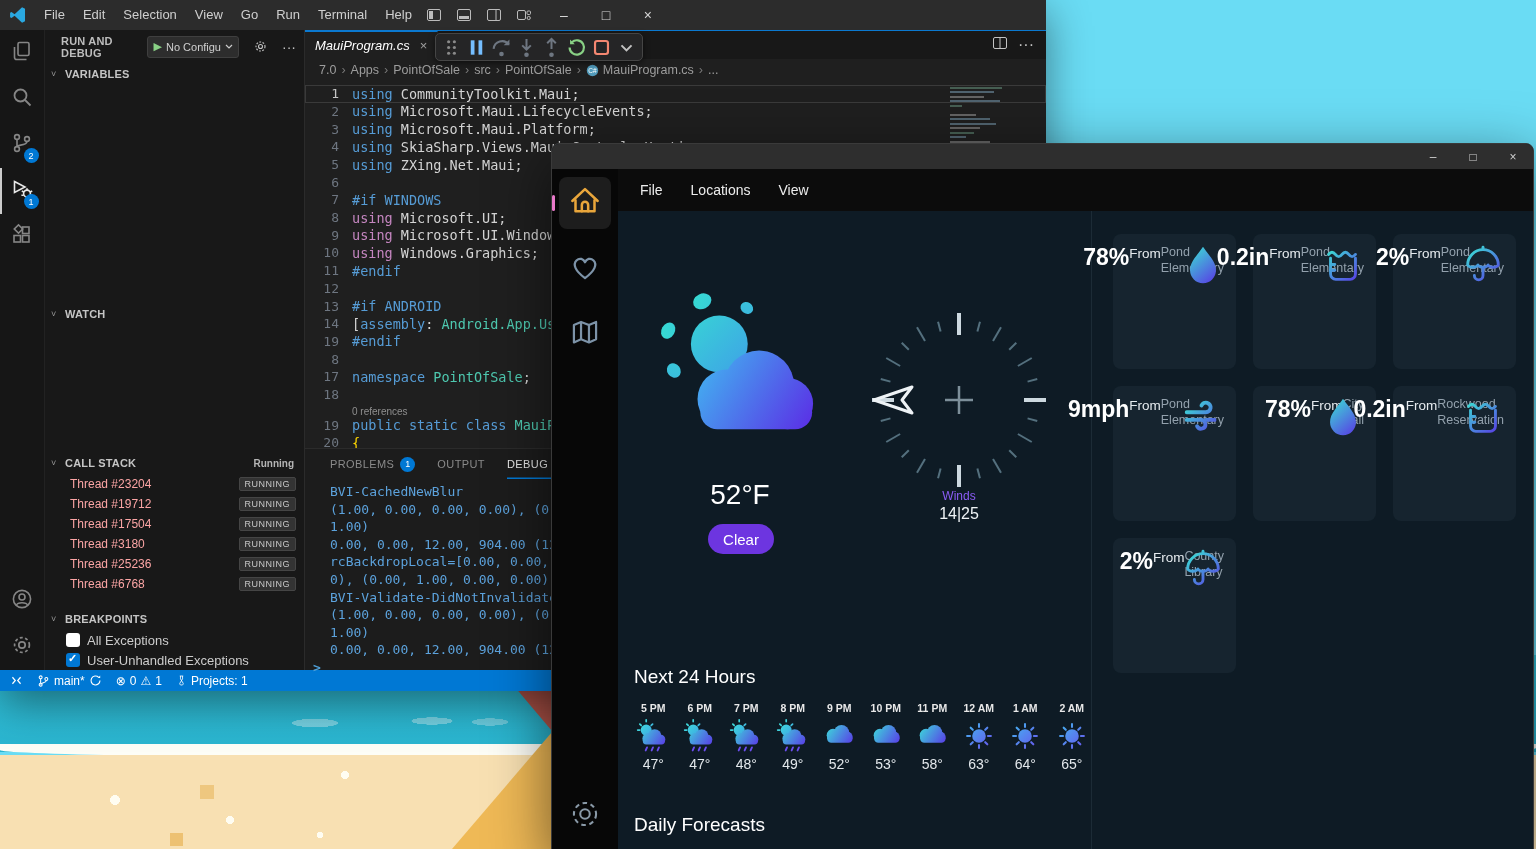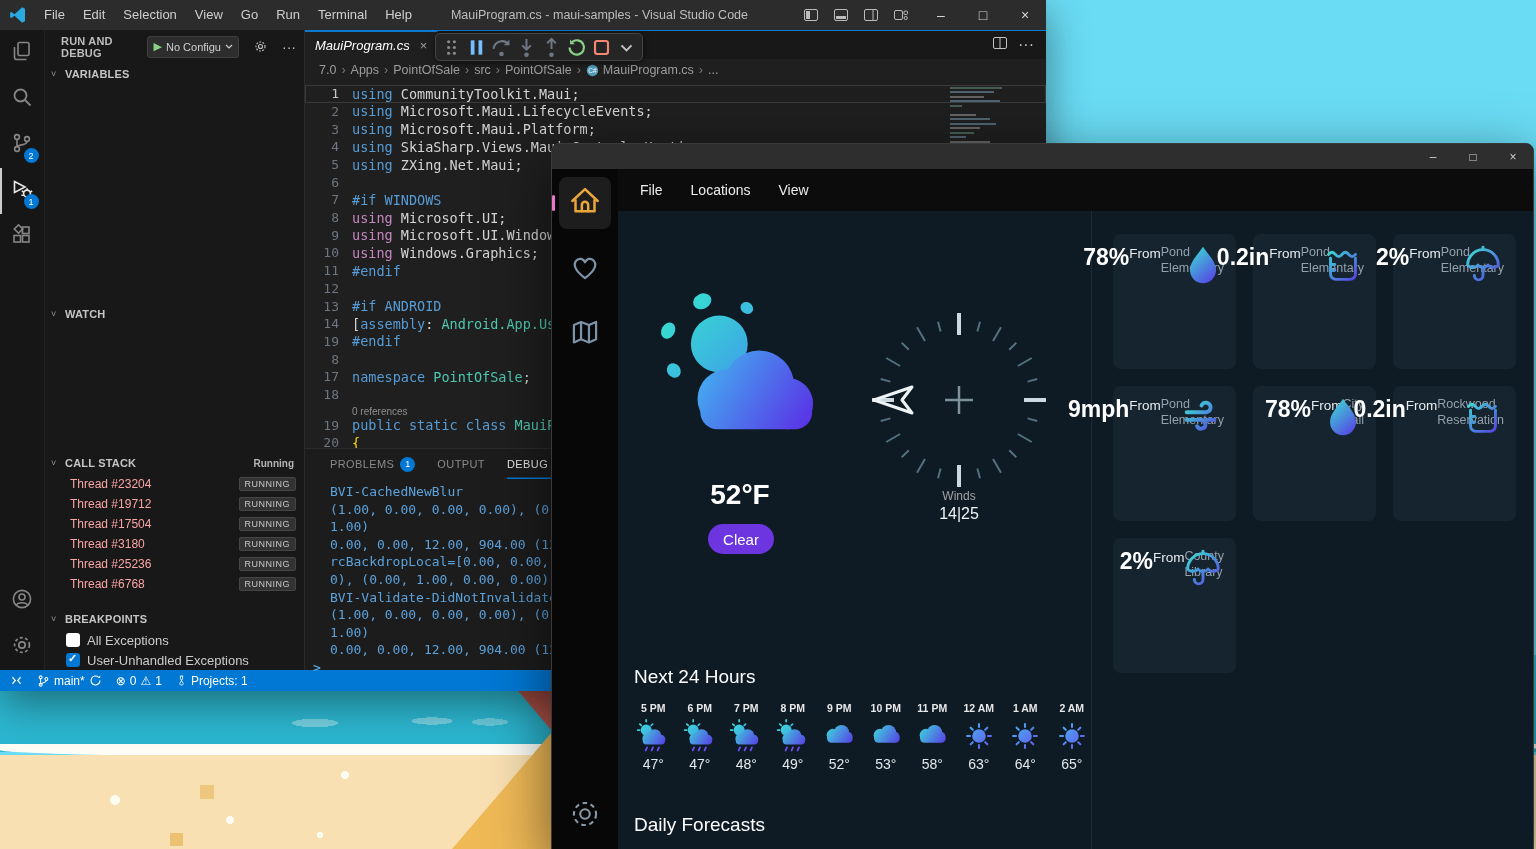--- a/index.html
+++ b/index.html
@@ -116,24 +116,24 @@
   .w-side-spacer{flex:1;}
   .w-nav.gear{margin-bottom:12px;}
   .w-content{flex:1;display:flex;flex-direction:column;min-width:0;}
   .w-menubar{height:42px;background:#0c0c0c;display:flex;align-items:center;padding-left:8px;}
   .w-menubar .menu-item{padding:0 14px;font-size:14px;color:#ececec;}
   .w-main{flex:1;display:flex;background:#0e1b25;}
   .w-left{width:473px;position:relative;flex:none;}
   .w-divider{width:1px;background:#1c2b36;}
   .w-right{flex:1;padding:23px 0 0 21px;}
   .hero{position:absolute;left:35px;top:78px;width:180px;height:160px;}
-  .temp{position:absolute;left:42px;top:268px;width:160px;text-align:center;font-size:28px;font-weight:bold;color:#fff;}
+  .temp{position:absolute;left:42px;top:268px;width:160px;text-align:center;font-size:28px;font-weight:normal;color:#fff;}
   .clear-btn{position:absolute;left:90px;top:313px;width:66px;height:30px;border-radius:16px;background:#6d35e0;color:#fff;font-size:15px;display:flex;align-items:center;justify-content:center;border:none;}
   .compass{position:absolute;left:246px;top:94px;width:190px;height:190px;}
-  .winds-label{position:absolute;left:246px;top:278px;width:190px;text-align:center;font-size:12px;color:#a3a3a3;}
+  .winds-label{position:absolute;left:246px;top:278px;width:190px;text-align:center;font-size:12px;color:#8b5cf6;}
   .winds-val{position:absolute;left:246px;top:294px;width:190px;text-align:center;font-size:16px;font-weight:normal;color:#eef3f6;}
   .sec-title{position:absolute;left:16px;font-size:19px;color:#ffffff;}
   .next24-title{top:455px;}
   .daily-title{top:603px;}
   .hours{position:absolute;left:12px;top:491px;display:flex;}
   .hour{width:46.5px;display:flex;flex-direction:column;align-items:center;}
   .h-time{font-size:10.5px;font-weight:bold;color:#e8e8e8;height:16px;}
   .h-icon{width:34px;height:36px;}
   .h-icon svg{width:34px;height:36px;}
   .h-temp{font-size:14px;color:#e3e8ec;margin-top:2px;}
@@ -166,21 +166,20 @@
       <div class="vs-menus">
         <span class="menu-item">File</span>
           <span class="menu-item">Edit</span>
           <span class="menu-item">Selection</span>
           <span class="menu-item">View</span>
           <span class="menu-item">Go</span>
           <span class="menu-item">Run</span>
           <span class="menu-item">Terminal</span>
           <span class="menu-item">Help</span>
       </div>
-      <span class="vs-title">MauiProgram.cs - maui-samples - Visual Studio Code</span>
       <div class="tb-icons">
         <span class="ic">
             <svg width="16" height="16" viewBox="0 0 16 16">
               <rect x="1.5" y="2.5" width="13" height="11" rx="1.5" stroke="#bbb" fill="none"></rect>
               <rect x="3" y="4" width="4" height="8" fill="#bbb"></rect>
             </svg>
           </span>
         <span class="ic">
             <svg width="16" height="16" viewBox="0 0 16 16">
               <rect x="1.5" y="2.5" width="13" height="11" rx="1.5" stroke="#bbb" fill="none"></rect>

